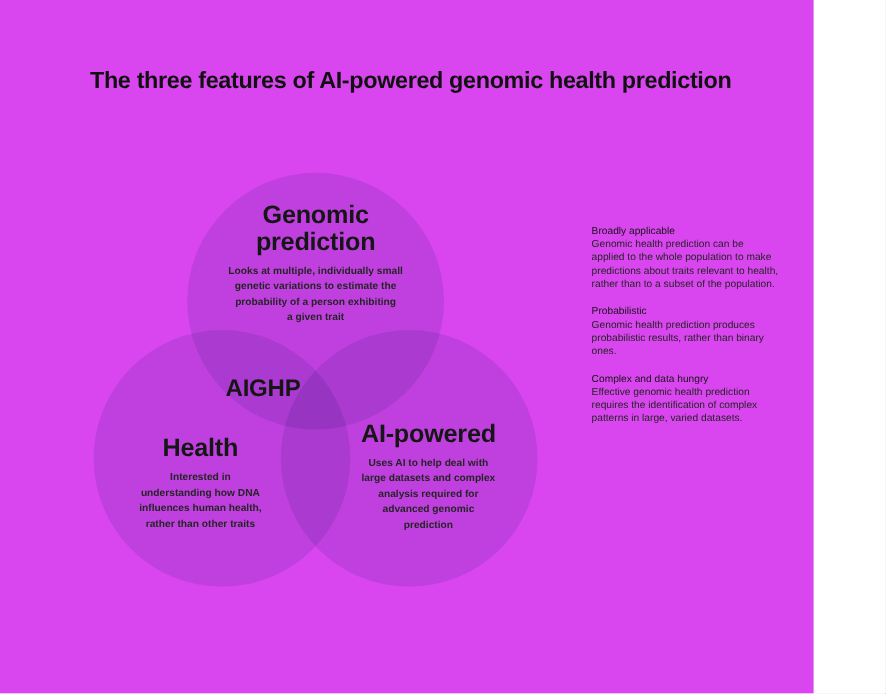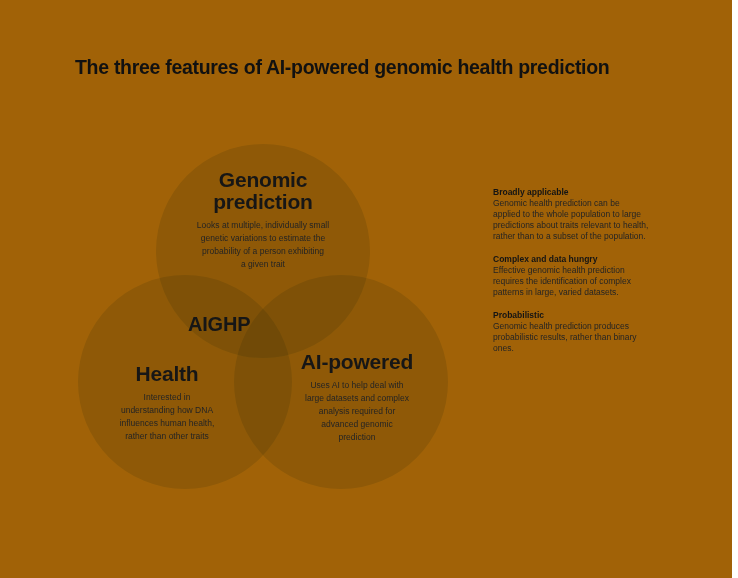--- a/index.html
+++ b/index.html
@@ -2,23 +2,23 @@
 <html><head>
 <meta charset="utf-8">
 <style>
   html, body {
     margin: 0;
     padding: 0;
     background: #ffffff;
   }
   .canvas {
     position: relative;
-    width: 732px;
+    width: 678px;
     height: 578px;
-    background: #a16207;
+    background: #d946ef;
     overflow: hidden;
     font-family: "Liberation Sans", sans-serif;
     color: #222222;
   }
   .page-title {
     position: absolute;
     left: 75px;
     top: 55px;
     margin: 0;
     font-size: 19.5px;
@@ -63,20 +63,21 @@
     letter-spacing: -0.2px;
     color: #161616;
     white-space: pre-line;
   }
   .vbody {
     margin-top: 6px;
     font-size: 8.5px;
     line-height: 13px;
     color: #242424;
     white-space: pre-line;
+    font-weight: bold;
   }
   .aighp {
     position: absolute;
     left: 188px;
     top: 312px;
     width: 150px;
     text-align: left;
     font-size: 20px;
     line-height: 24px;
     font-weight: 700;
@@ -98,21 +99,21 @@
     color: #141414;
     margin: 0 0 14px 0;
   }
   .side section {
     margin: 0 0 12px 0;
   }
   .side h3 {
     margin: 0;
     font-size: 8.5px;
     line-height: 11px;
-    font-weight: 700;
+    font-weight: 400;
     color: #141414;
   }
   .side p {
     margin: 0;
     white-space: pre-line;
   }
 </style>
 </head>
 <body>
 
@@ -152,33 +153,33 @@
 advanced genomic
 prediction</div>
     </div>
   </div>
 
   <aside class="side">
 
     <section>
       <h3>Broadly applicable</h3>
       <p>Genomic health prediction can be
-applied to the whole population to large
+applied to the whole population to make
 predictions about traits relevant to health,
 rather than to a subset of the population.</p>
+    </section>
+
+    <section>
+      <h3>Probabilistic</h3>
+      <p>Genomic health prediction produces
+probabilistic results, rather than binary
+ones.</p>
     </section>
 
     <section>
       <h3>Complex and data hungry</h3>
       <p>Effective genomic health prediction
 requires the identification of complex
 patterns in large, varied datasets.</p>
     </section>
-
-    <section>
-      <h3>Probabilistic</h3>
-      <p>Genomic health prediction produces
-probabilistic results, rather than binary
-ones.</p>
-    </section>
   </aside>
 
 </div>
 
 </body></html>

